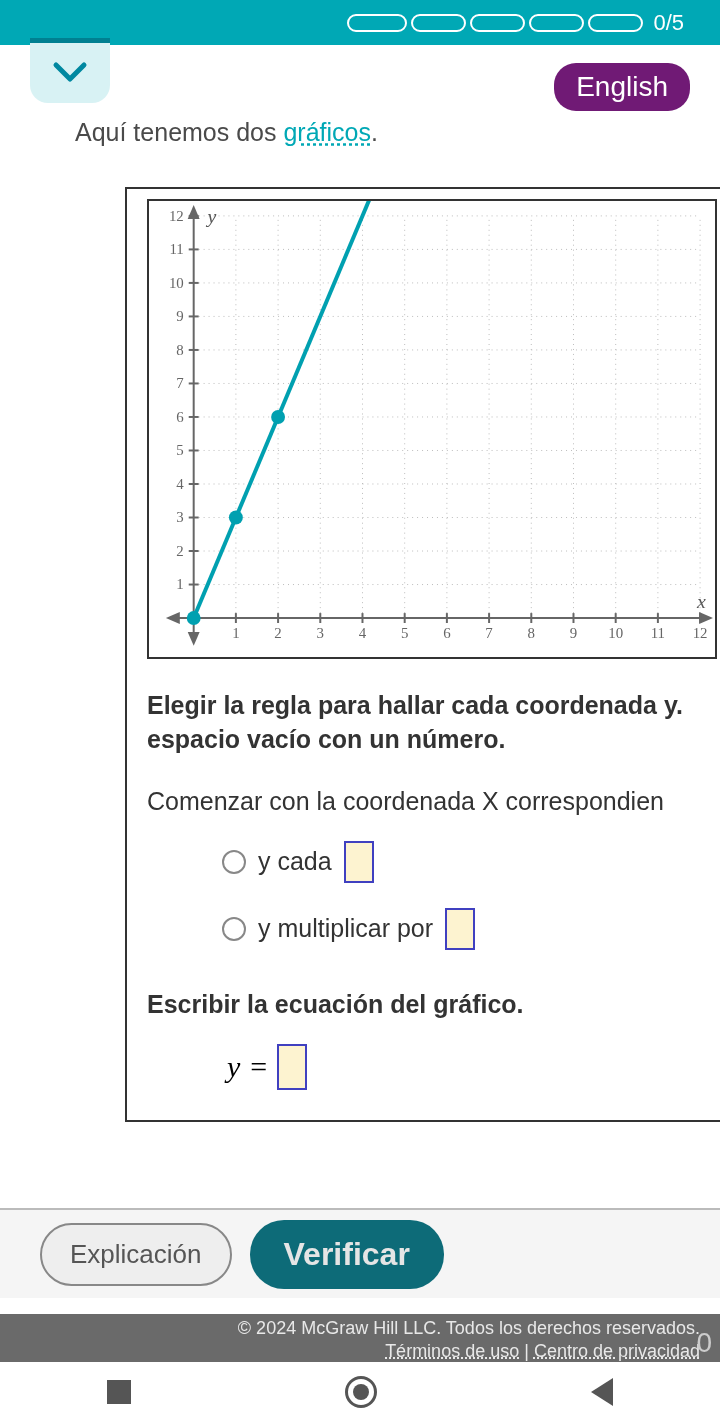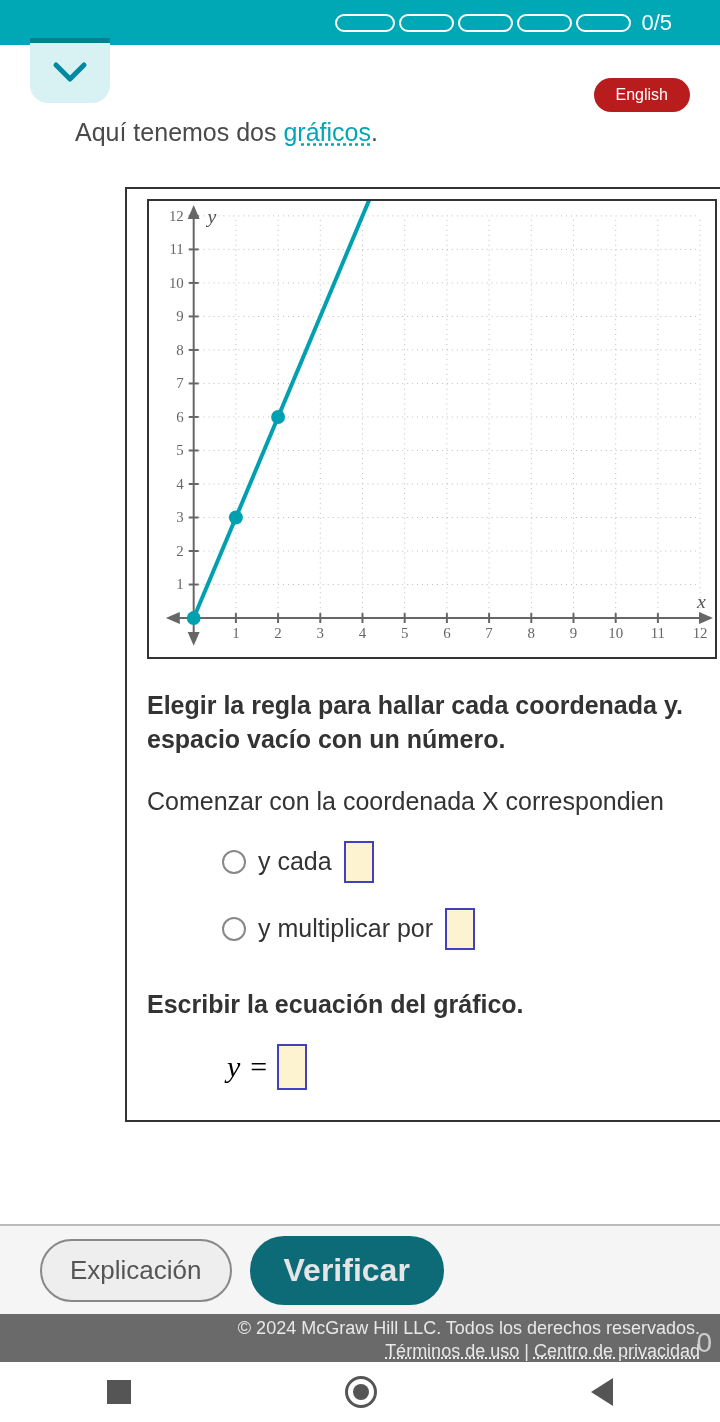--- a/index.html
+++ b/index.html
@@ -10,21 +10,21 @@
     background: #fff;
     overflow: hidden;
     position: relative;
   }
   .top-bar {
     background: #00a8b5;
     height: 45px;
     display: flex;
     align-items: center;
     justify-content: flex-end;
-    padding-right: 48px;
+    padding-right: 36px;
   }
   .progress-pills {
     display: flex;
     gap: 4px;
     margin-right: 10px;
   }
   .pill {
     width: 55px;
     height: 18px;
     border: 2px solid #fff;
@@ -51,28 +51,27 @@
   .chevron-tab::before{
     content:"";
     position:absolute;
     top:-5px;left:0;right:0;height:5px;
     background:#008091;
   }
   .lang-btn {
     position: absolute;
     right: 30px;
     top: 18px;
-    background: #b91c1c;
+    background: #701a75;
     color: #fff;
     border: none;
     border-radius: 22px;
     padding: 8px 22px;
-    font-size: 16px;
+    font-size: 28px;
     font-weight: 500;
-    margin-top: 15px;
   }
   .intro-text {
     font-size: 25px;
     color: #4a4a4a;
     margin-top: 53px;
     margin-left: 25px;
   }
   .intro-text a { color: #00a8b5; text-decoration: underline dotted; }
   .content-card {
     border: 2px solid #333;
@@ -136,21 +135,21 @@
     gap:10px;
     margin-top: 25px;
     margin-left: 80px;
     font-size: 30px;
     font-style: italic;
     font-family: "Times New Roman", serif;
   }
   .equation-row .eq { font-style: normal; }
   .bottom-bar {
     position: absolute;
-    bottom: 108px;
+    bottom: 124px;
     left: 0; right: 0;
     border-top: 2px solid #bbb;
     background: #f5f5f5;
     height: 90px;
     display: flex;
     align-items: center;
     padding-left: 40px;
     gap: 18px;
   }
   .btn-outline {

